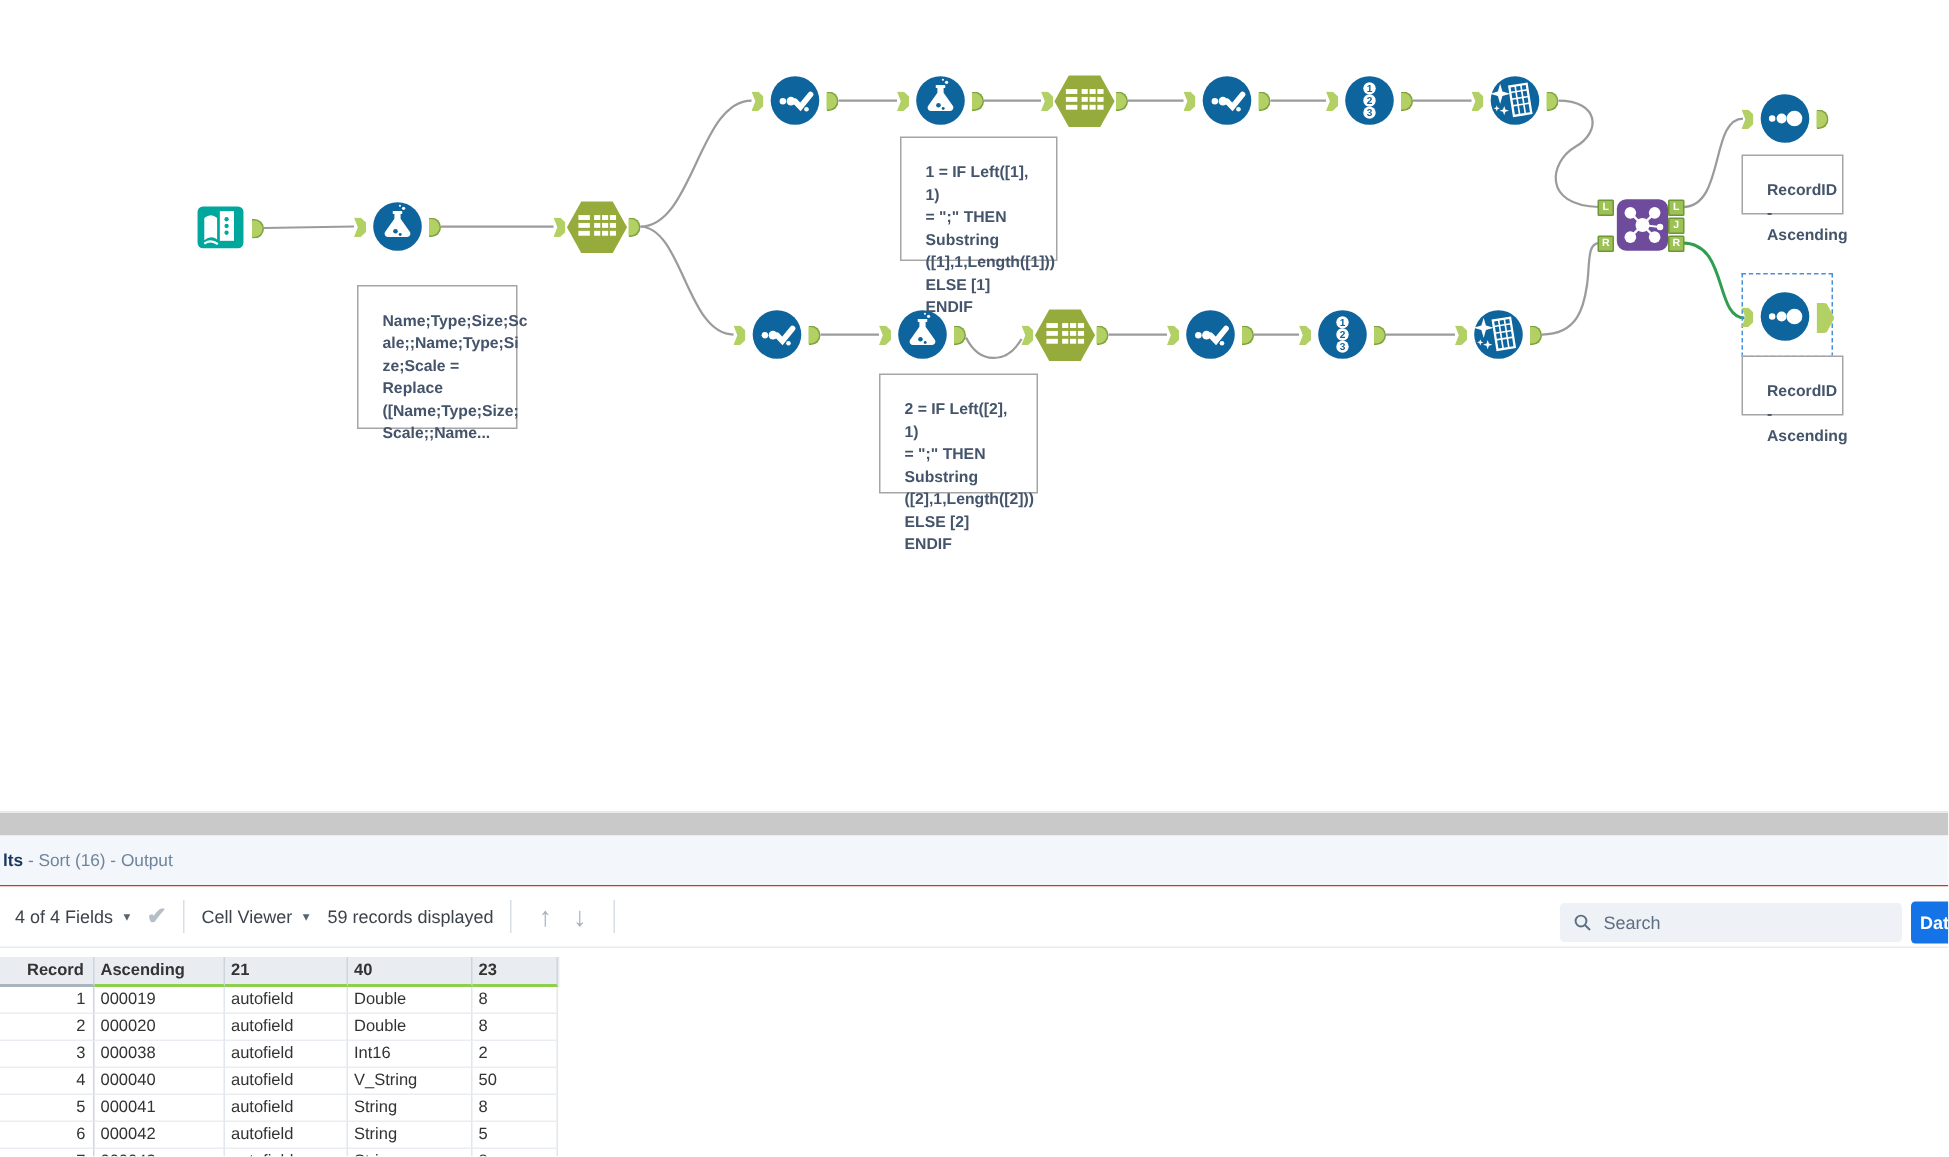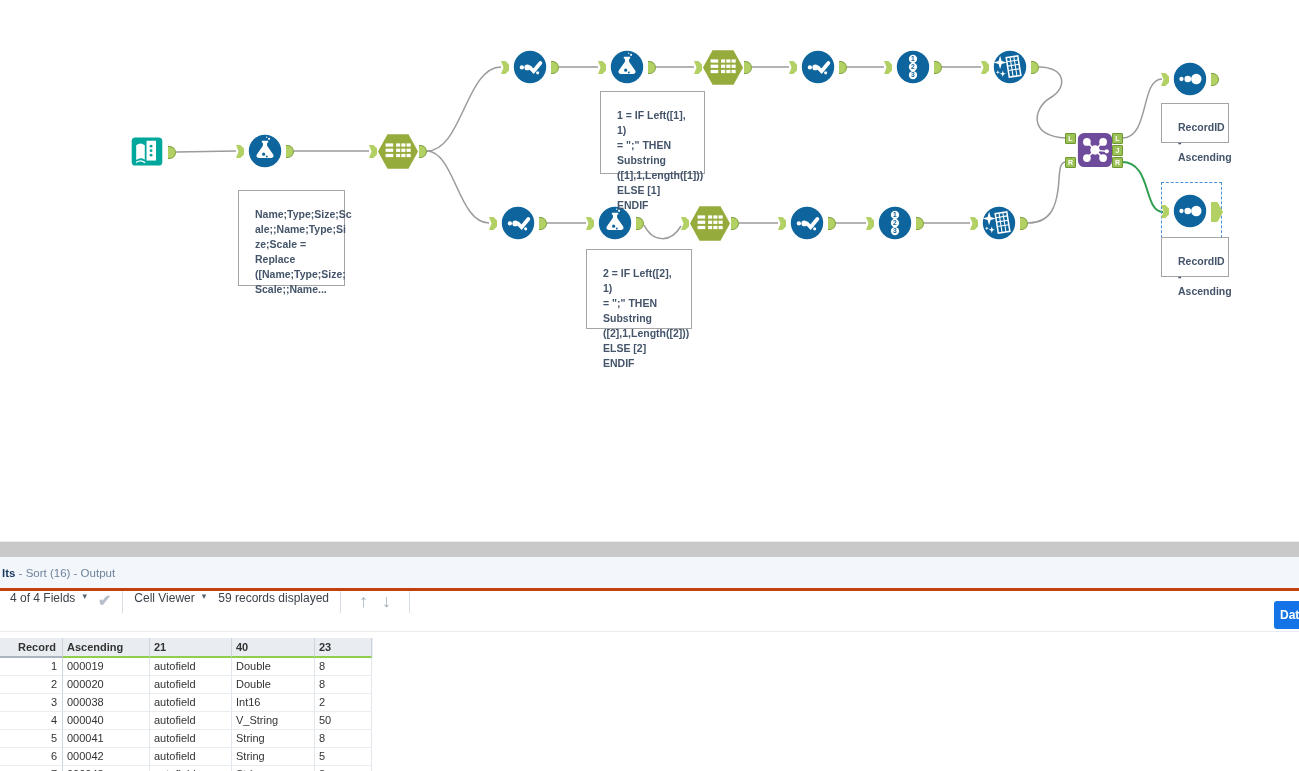--- a/index.html
+++ b/index.html
@@ -22,26 +22,26 @@
         box-sizing:border-box;border-radius:1px}
   .annotation{position:absolute;background:#fff;border:1px solid #a5a5a5;color:#44546a;
         font-size:10.5px;font-weight:600;line-height:15px;padding:16px;white-space:pre-line;
         box-sizing:border-box}
   .selrect{position:absolute;border:1px dashed #4a90d8}
 
   
   #splitter{position:absolute;left:0;top:541px;width:1299px;height:16px;background:#c9c9c9;
         border-top:1px solid #ececec;box-sizing:border-box}
   #tabstrip{position:absolute;left:0;top:557px;width:1299px;height:34px;background:#f3f6fa;
-        border-bottom:3px solid #c2410c;display:flex;align-items:center;padding-left:2px;
+        border-bottom:1px solid #c2410c;display:flex;align-items:center;padding-left:2px;
         box-sizing:border-box;font-size:11.5px}
   .tab-bold{font-weight:bold;color:#17375e}
   .tab-rest{color:#6e849c;white-space:pre}
   #toolbar{position:absolute;left:0;top:591px;width:1299px;height:41px;background:#fff;
-        border-bottom:1px solid #e8ecf0;display:flex;padding-left:10px;
+        border-bottom:1px solid #e8ecf0;display:flex;align-items:center;padding-left:10px;
         box-sizing:border-box;color:#3c434a;font-size:12px}
   .tsep{width:1px;height:22px;background:#d8dee5;margin:0 11px}
   .caret{font-size:9px;color:#5a646e;margin-left:7px}
   .tcheck{color:#b6bfc9;font-size:16px;font-weight:bold;margin-left:11px}
   .tarrow{color:#a7b1bb;font-size:18px;margin:0 7px}
   #search{position:absolute;left:1040px;top:602px;width:228px;height:26px;background:#eef2f7;
         border-radius:3px;display:flex;align-items:center;box-sizing:border-box;padding-left:9px;gap:6px}
   #search input{border:none;background:transparent;outline:none;font-size:12px;color:#41505f;
         width:170px;font-family:inherit}
   #search input::placeholder{color:#5d6f82;opacity:1}
@@ -349,20 +349,27 @@
     <span class="tsep"></span>
     <span>Cell Viewer</span>
     <span class="caret">▾</span>
     <span style="margin-left:12px">59 records displayed</span>
     <span class="tsep"></span>
     <span class="tarrow">↑</span>
     <span class="tarrow">↓</span>
     <span class="tsep"></span>
   </div>
 
+  <div id="search">
+    <svg width="12" height="12" viewBox="0 0 12 12">
+      <circle cx="5" cy="5" r="3.6" fill="none" stroke="#5d6f82" stroke-width="1.3"></circle>
+      <line x1="7.8" y1="7.8" x2="11" y2="11" stroke="#5d6f82" stroke-width="1.3"></line>
+    </svg>
+    <input type="text" placeholder="Search" style="">
+  </div>
   <div id="data-btn">Dat</div>
 
   <div id="grid">
     <div class="g-head">
       <div class="c c0" style="margin-left:0">Record</div>
       <div class="c c1">Ascending</div>
       <div class="c c2">21</div>
       <div class="c c3">40</div>
       <div class="c c4">23</div>
     </div>

